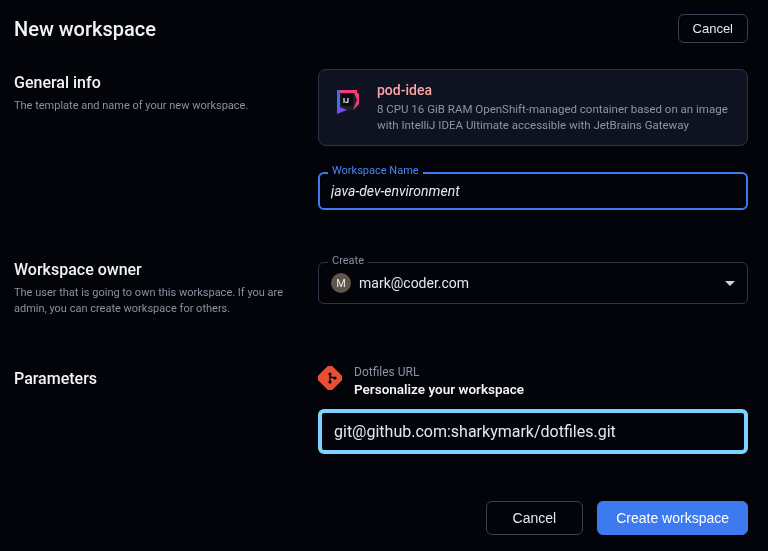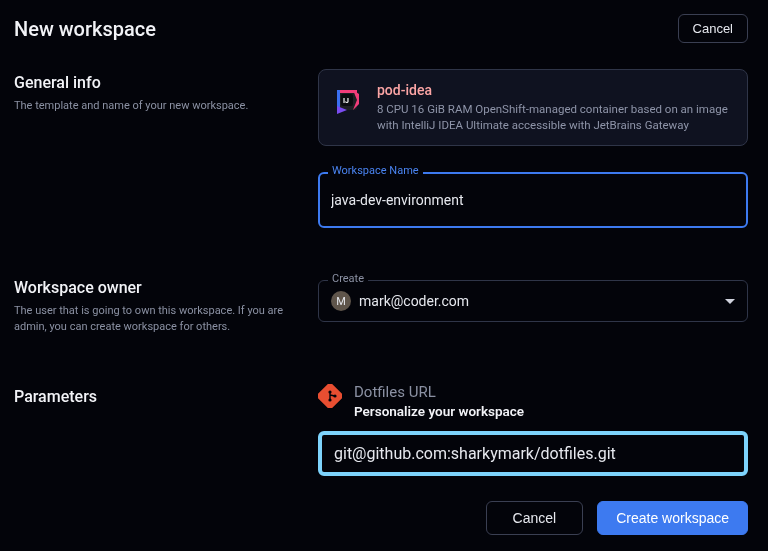--- a/index.html
+++ b/index.html
@@ -79,21 +79,21 @@
     .inputish {
       width: 100%;
       background: transparent;
       border: 1px solid #2f3548;
       border-radius: 6px;
       padding: 10px 12px;
       color: #e6e8ee;
       font-size: 14px;
       font-family: inherit;
     }
-    .inputish.focused { border: 2px solid #3d7af0; padding: 18px 11px; }
+    .inputish.focused { border: 2px solid #3d7af0; padding: 9px 11px; font-style: italic; }
 
     .owner-select {
       display: flex;
       align-items: center;
       gap: 8px;
       cursor: pointer;
     }
     .avatar {
       width: 20px; height: 20px; border-radius: 50%;
       background: #5f554b;
@@ -105,21 +105,21 @@
     .caret {
       width: 0; height: 0;
       border-left: 5px solid transparent;
       border-right: 5px solid transparent;
       border-top: 5px solid #d0d3dd;
     }
 
     .param-block { display: flex; gap: 12px; }
     .git-icon { width: 24px; height: 24px; flex-shrink: 0; margin-top: 1px; }
     .param-text { flex: 1; }
-    .param-label { font-size: 15px; color: #8b91a3; }
+    .param-label { font-size: 12px; color: #8b91a3; }
     .param-title { font-size: 13.5px; font-weight: 600; color: #f2f3f7; margin-top: 2px; }
     .param-input {
       margin-top: 12px;
       width: 100%;
       background: transparent;
       border: 4px solid #7dd3fc;
       border-radius: 6px;
       padding: 9px 12px;
       color: #e6e8ee;
       font-size: 16px;

